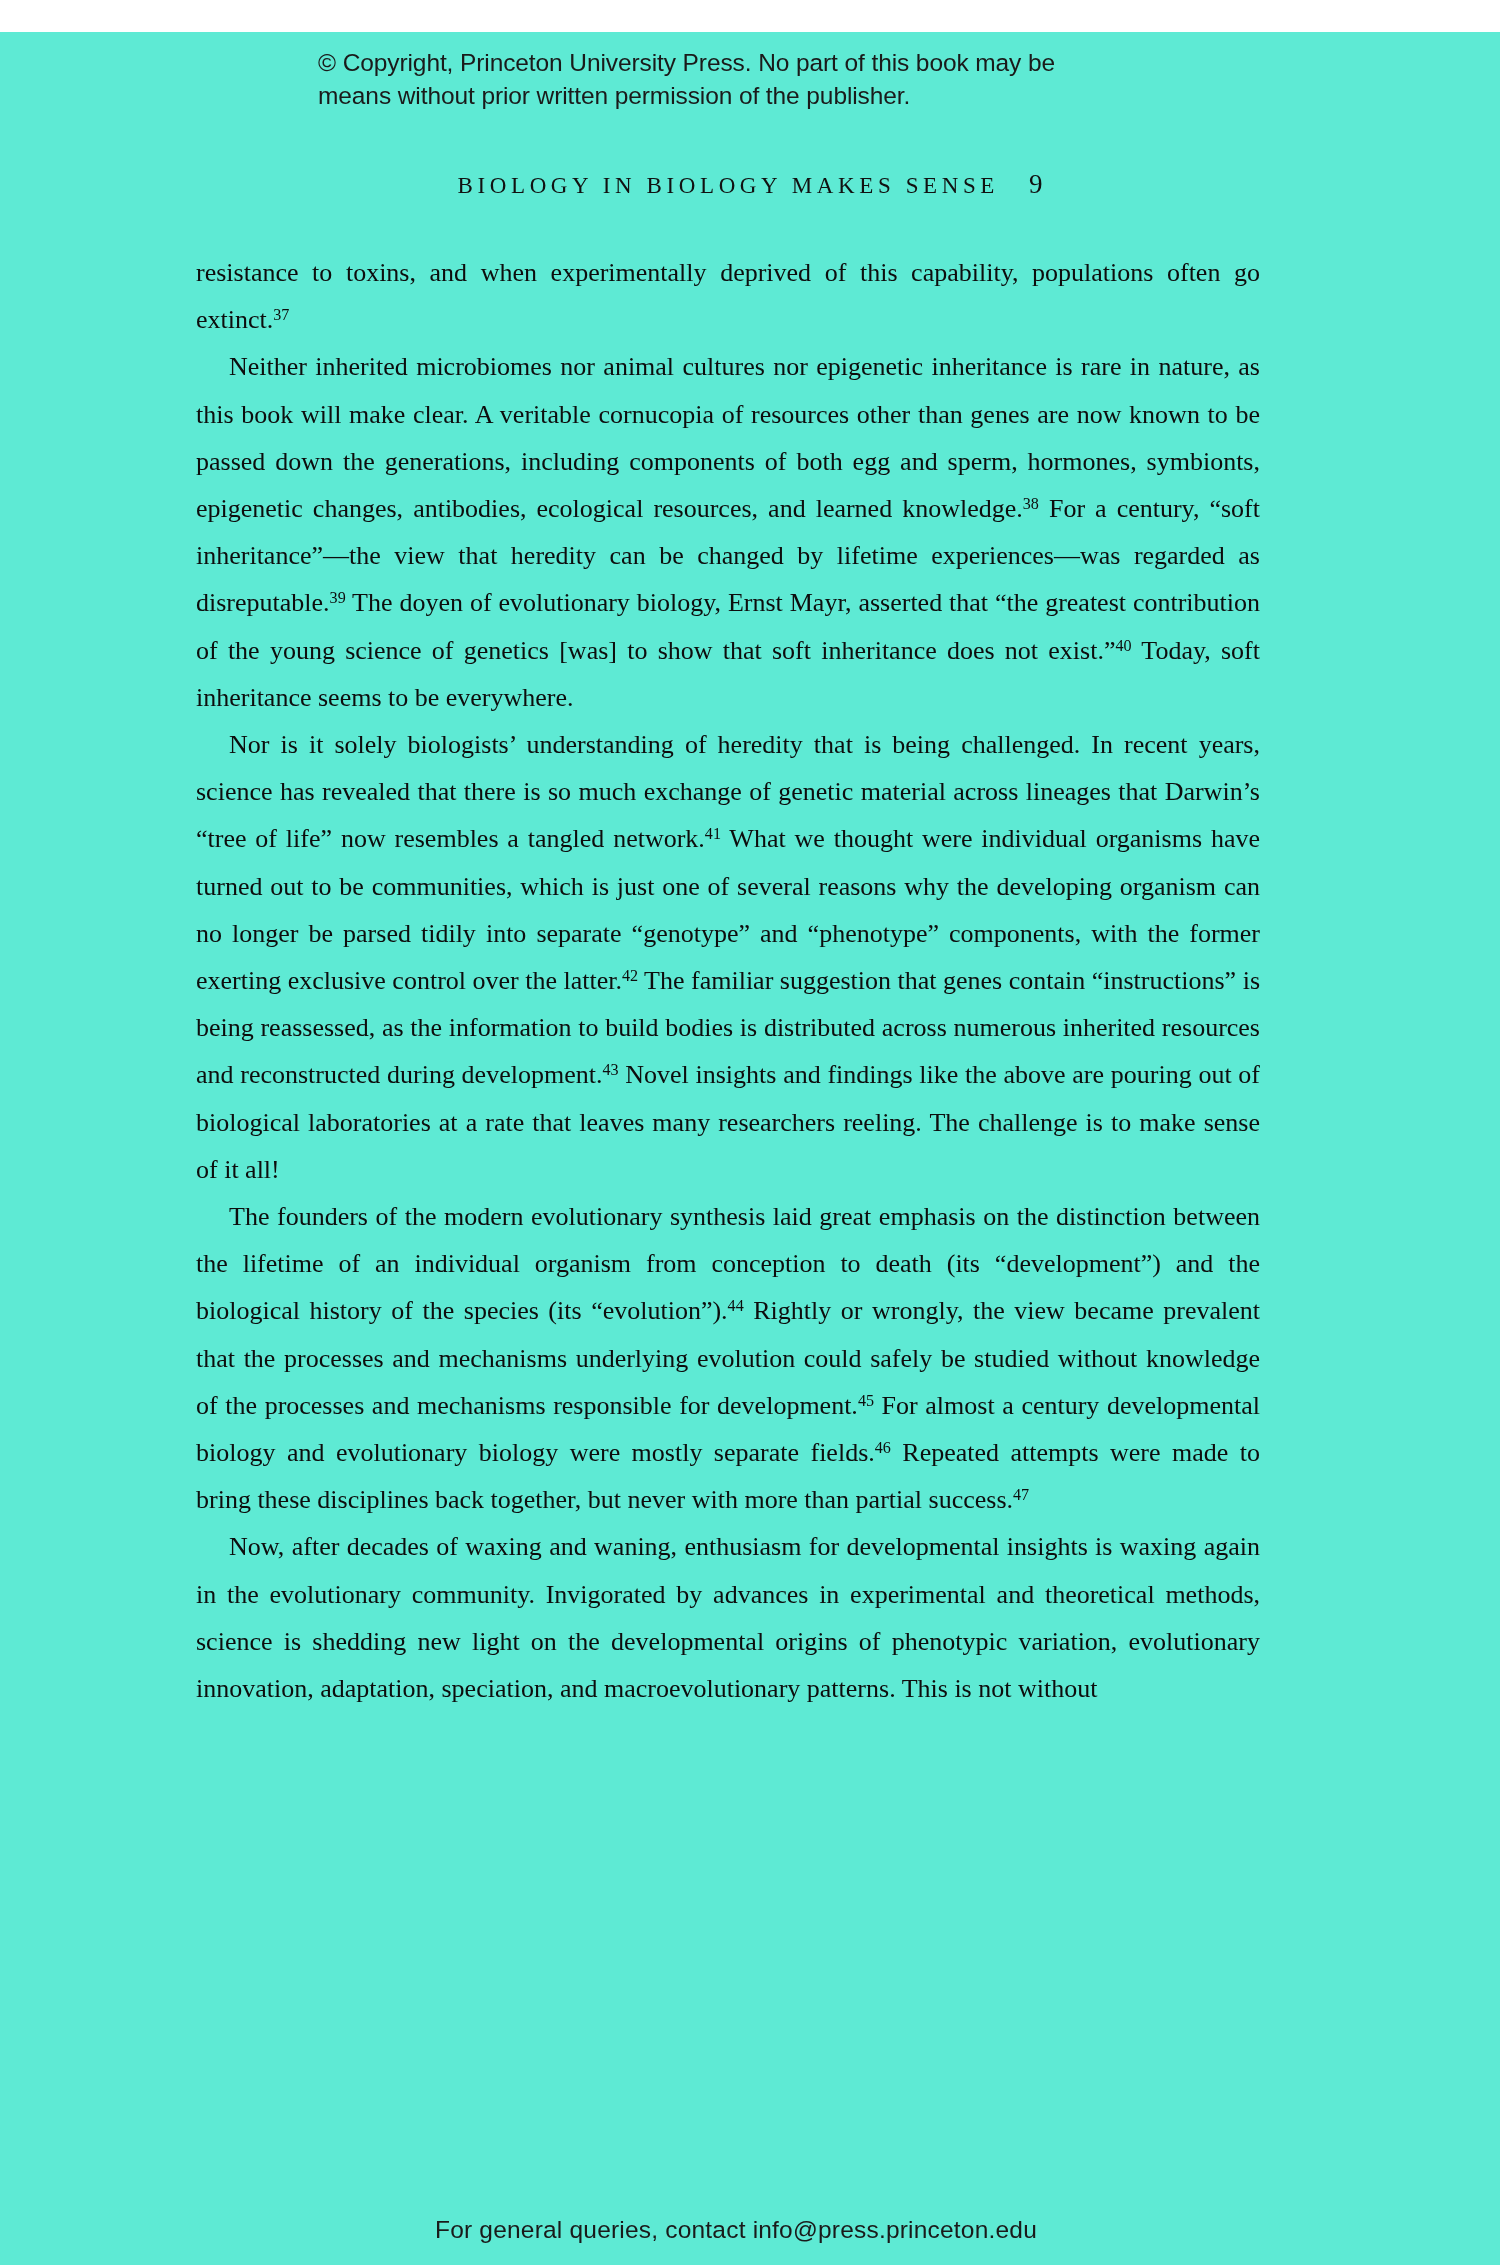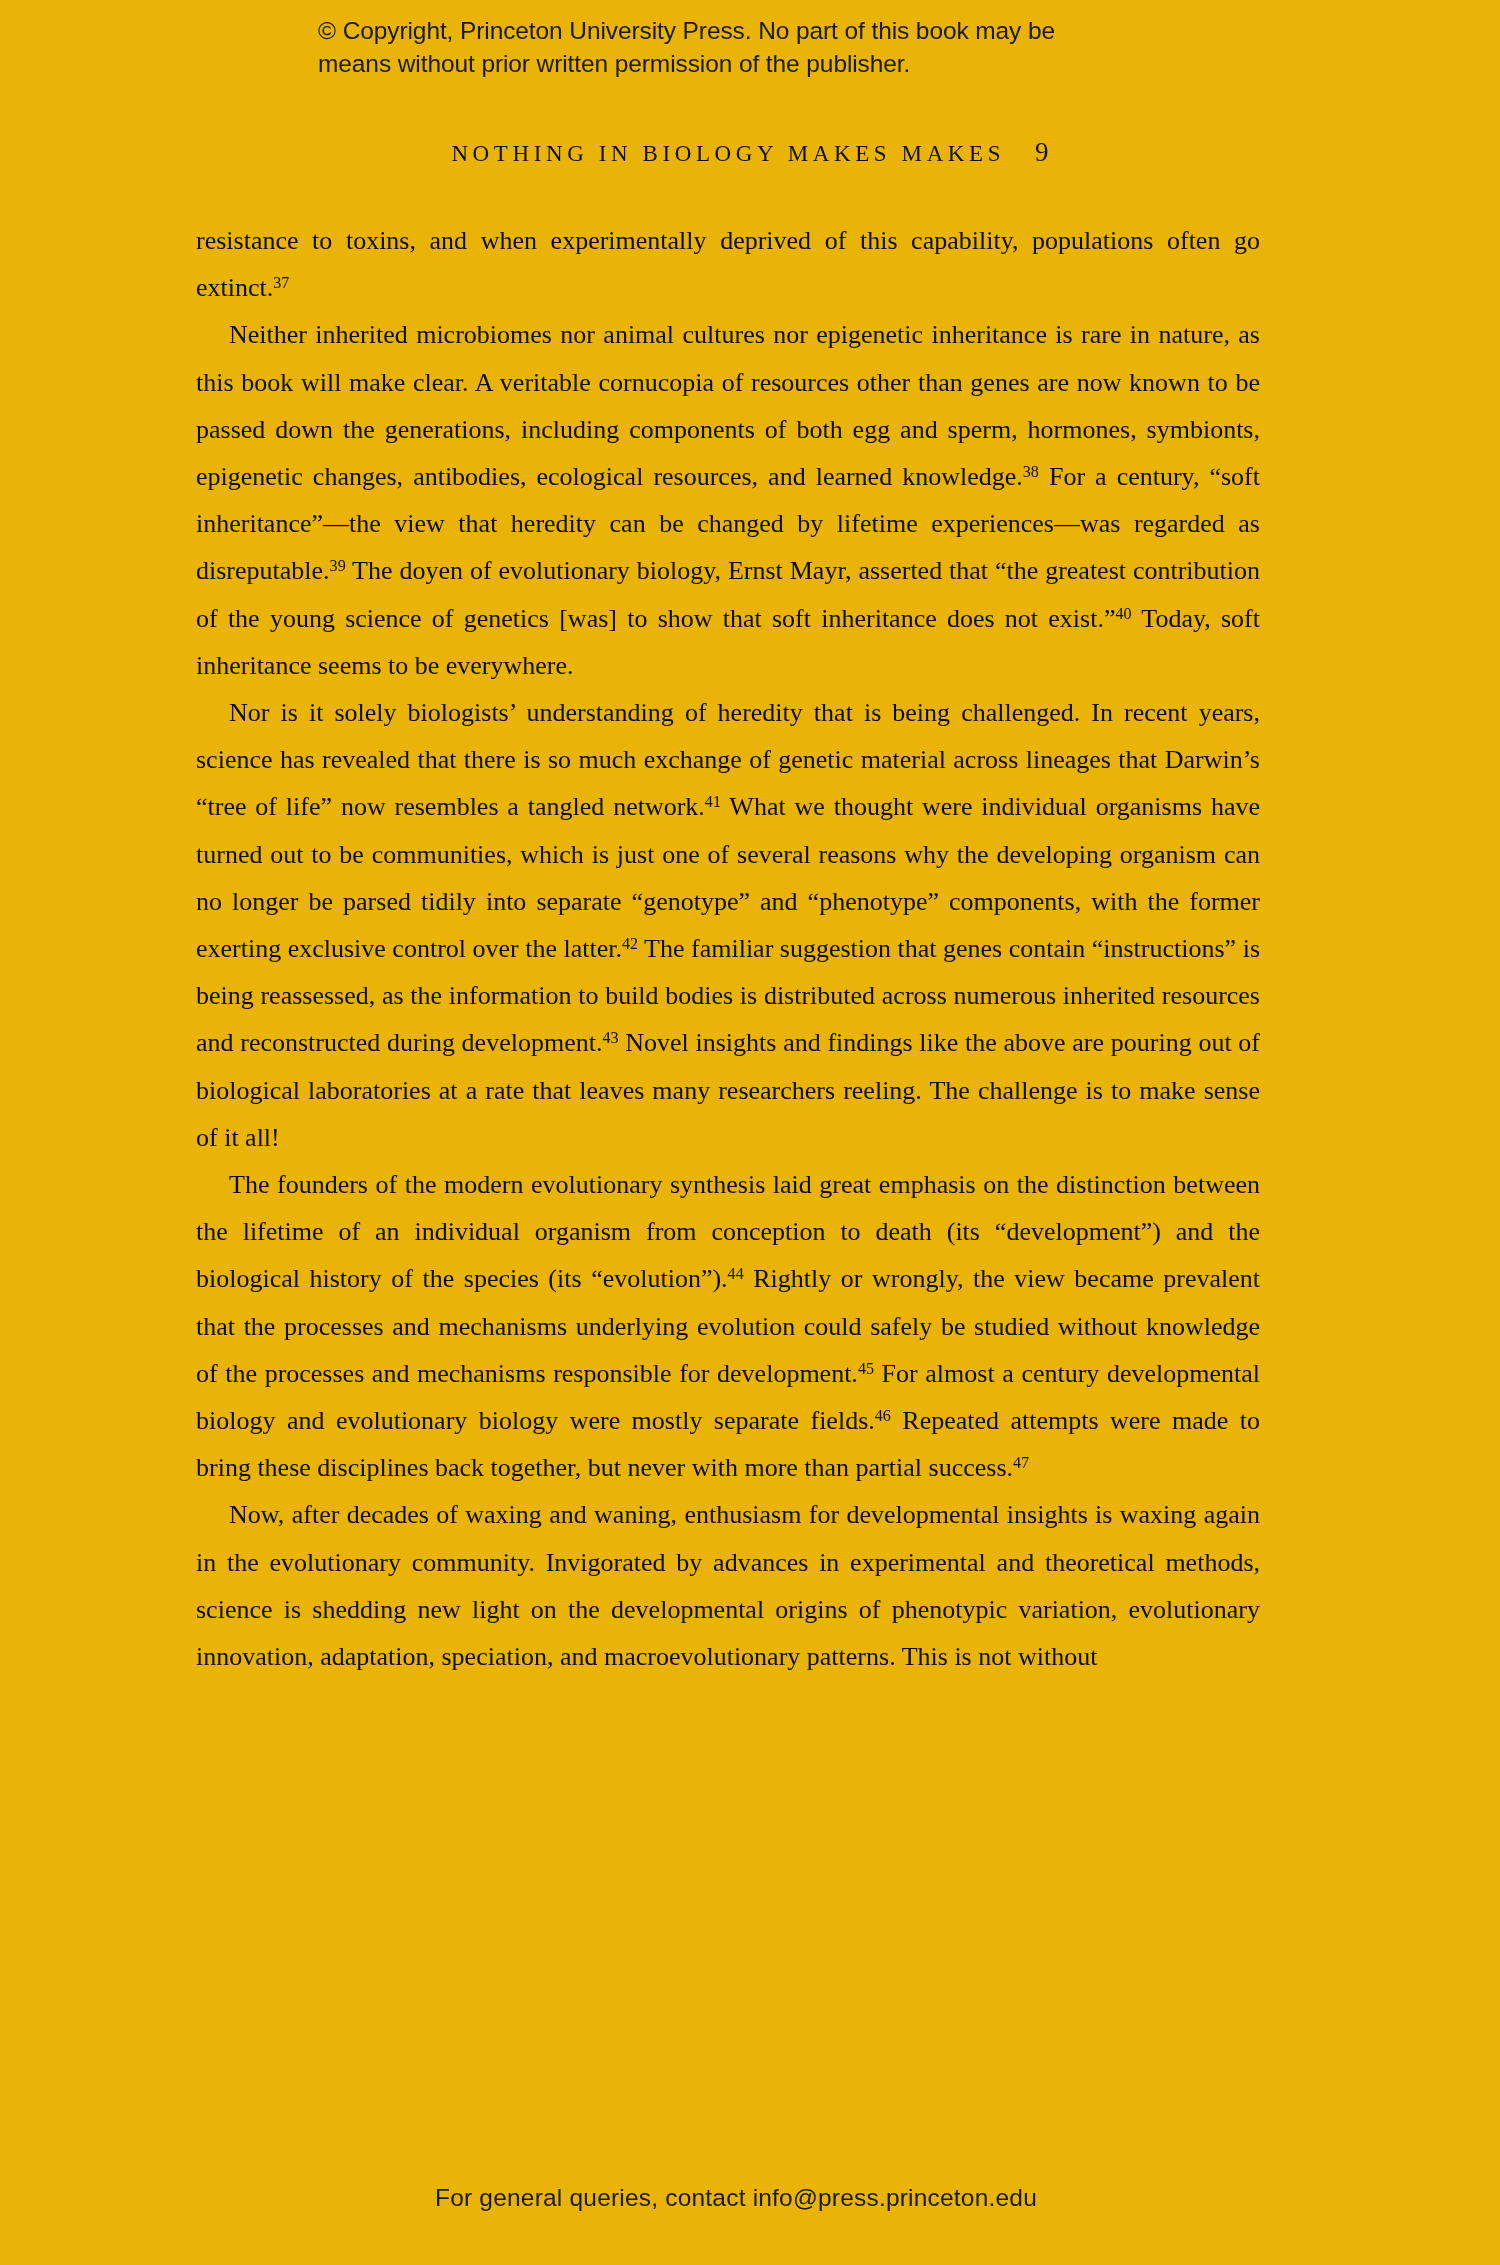--- a/index.html
+++ b/index.html
@@ -11,21 +11,22 @@
     width: 1500px;
     height: 2265px;
     position: relative;
     font-family: "Liberation Serif", serif;
     color: #000000;
     overflow: hidden;
   }
   .page {
     position: absolute;
     inset: 0;
-    background: #eab308;
+    background: #5eead4;
+    margin-top: 32px;
   }
 
   
   .copyright {
     position: absolute;
     top: 14px;
     left: 318px;
     width: 860px;
     font-family: "Liberation Sans", sans-serif;
     font-size: 24.5px;
@@ -103,21 +104,21 @@
 <body>
 
 <div class="page">
 
   <div class="copyright">
     <span class="cline">© Copyright, Princeton University Press. No part of this book may be</span>
     <span class="cline">means without prior written permission of the publisher.</span>
   </div>
 
   <div class="running-head">
-    <span class="rh-title">NOTHING IN BIOLOGY MAKES MAKES</span><span class="rh-page">9</span>
+    <span class="rh-title">BIOLOGY IN BIOLOGY MAKES SENSE</span><span class="rh-page">9</span>
   </div>
 
   <div class="textblock" id="textblock">
       <p>resistance to toxins, and when experimentally deprived of this capability, populations often go extinct.<sup>37</sup></p>
       <p class="indent">Neither inherited microbiomes nor animal cultures nor epigenetic inheritance is rare in nature, as this book will make clear. A veritable cornucopia of resources other than genes are now known to be passed down the generations, including components of both egg and sperm, hormones, symbionts, epigenetic changes, antibodies, ecological resources, and learned knowledge.<sup>38</sup> For a century, “soft inheritance”—the view that heredity can be changed by lifetime experiences—was regarded as disreputable.<sup>39</sup> The doyen of evolutionary biology, Ernst Mayr, asserted that “the greatest contribution of the young science of genetics [was] to show that soft inheritance does not exist.”<sup>40</sup> Today, soft inheritance seems to be everywhere.</p>
       <p class="indent">Nor is it solely biologists’ understanding of heredity that is being challenged. In recent years, science has revealed that there is so much exchange of genetic material across lineages that Darwin’s “tree of life” now resembles a tangled network.<sup>41</sup> What we thought were individual organisms have turned out to be communities, which is just one of several reasons why the developing organism can no longer be parsed tidily into separate “genotype” and “phenotype” components, with the former exerting exclusive control over the latter.<sup>42</sup> The familiar suggestion that genes contain “instructions” is being reassessed, as the information to build bodies is distributed across numerous inherited resources and reconstructed during development.<sup>43</sup> Novel insights and findings like the above are pouring out of biological laboratories at a rate that leaves many researchers reeling. The challenge is to make sense of it all!</p>
       <p class="indent">The founders of the modern evolutionary synthesis laid great emphasis on the distinction between the lifetime of an individual organism from conception to death (its “development”) and the biological history of the species (its “evolution”).<sup>44</sup> Rightly or wrongly, the view became prevalent that the processes and mechanisms underlying evolution could safely be studied without knowledge of the processes and mechanisms responsible for development.<sup>45</sup> For almost a century developmental biology and evolutionary biology were mostly separate fields.<sup>46</sup> Repeated attempts were made to bring these disciplines back together, but never with more than partial success.<sup>47</sup></p>
       <p class="indent">Now, after decades of waxing and waning, enthusiasm for developmental insights is waxing again in the evolutionary community. Invigorated by advances in experimental and theoretical methods, science is shedding new light on the developmental origins of phenotypic variation, evolutionary innovation, adaptation, speciation, and macroevolutionary patterns. This is not without</p>
     </div>
 

